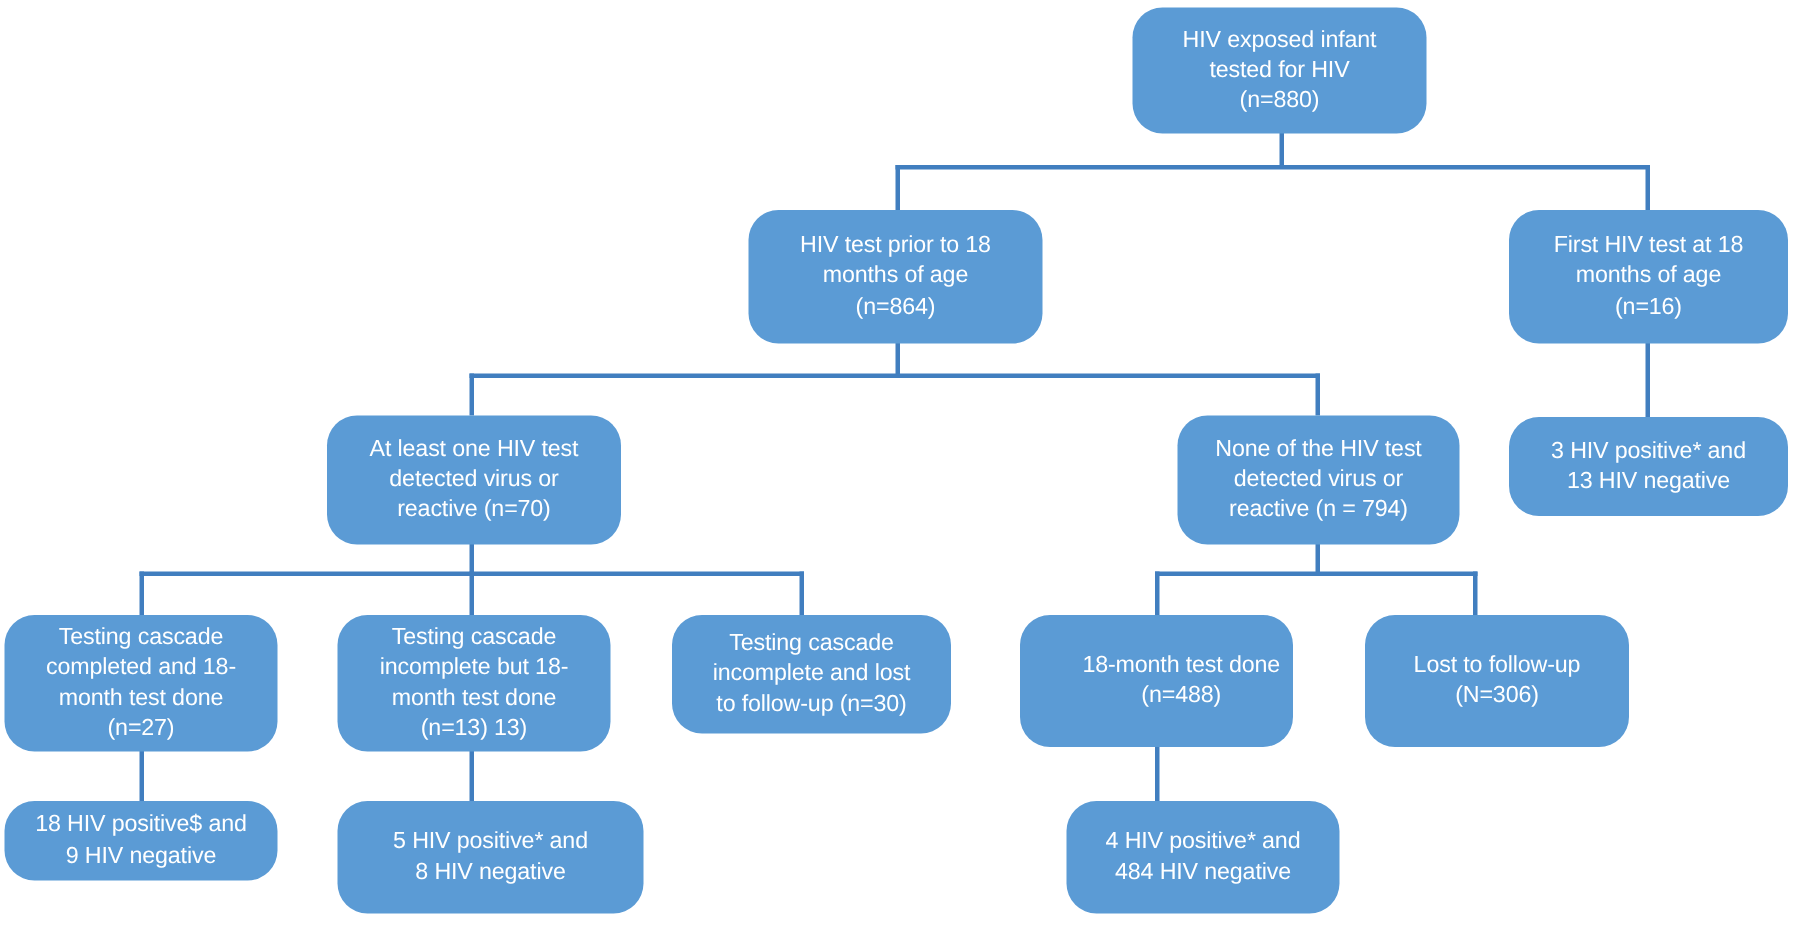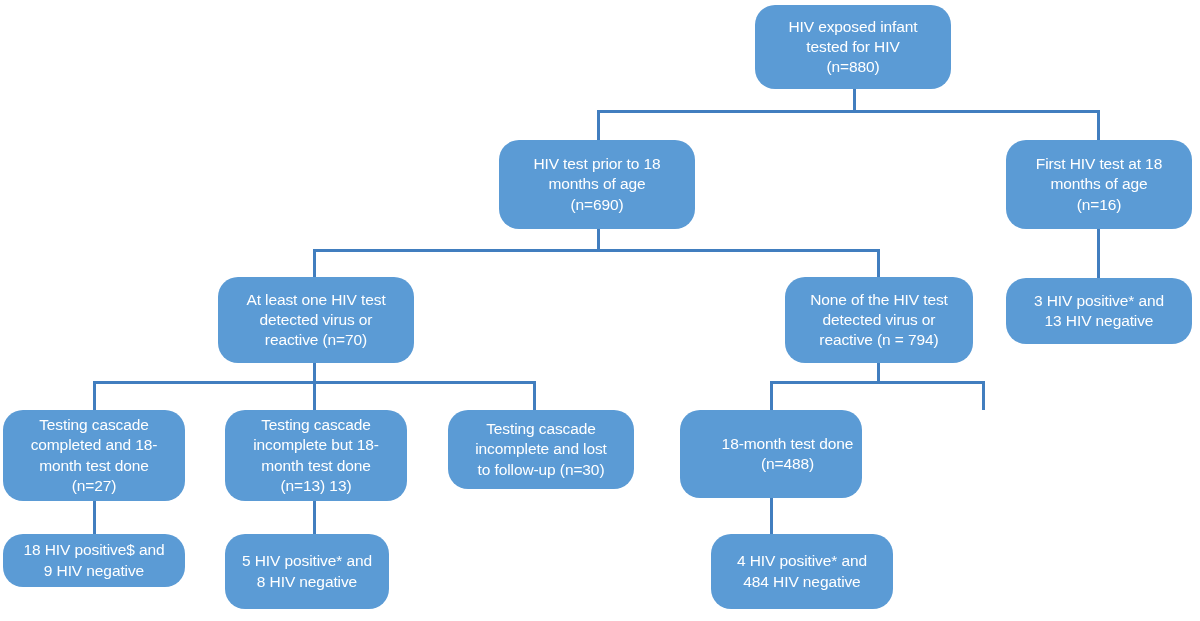--- a/index.html
+++ b/index.html
@@ -72,21 +72,21 @@
   <div class="connector conn-v" style="left:93px; top:500px; height:34px;"></div>
   <div class="connector conn-v" style="left:313px; top:500px; height:34px;"></div>
   <div class="connector conn-v" style="left:770px; top:498px; height:36px;"></div>
 
   <div class="node" style="left:755px; top:5px; width:196px; height:84px;">HIV exposed infant
 tested for HIV
 (n=880)</div>
 
   <div class="node" style="left:499px; top:140px; width:196px; height:89px;">HIV test prior to 18
 months of age
-(n=690)</div>
+(n=864)</div>
 
   <div class="node" style="left:1006px; top:140px; width:186px; height:89px;">First HIV test at 18
 months of age
 (n=16)</div>
 
   <div class="node" style="left:1006px; top:278px; width:186px; height:66px;">3 HIV positive* and
 13 HIV negative</div>
 
   <div class="node" style="left:218px; top:277px; width:196px; height:86px;">At least one HIV test
 detected virus or
@@ -106,23 +106,25 @@
 month test done
 (n=13) 13)</div>
 
   <div class="node" style="left:448px; top:410px; width:186px; height:79px;">Testing cascade
 incomplete and lost
 to follow-up (n=30)</div>
 
   <div class="node" style="left:680px; top:410px; width:182px; height:88px;padding-left:39px;">18-month test done
 (n=488)</div>
 
+  <div class="node" style="left:910px; top:410px; width:176px; height:88px;">Lost to follow-up
+(N=306)</div>
 
   <div class="node" style="left:3px; top:534px; width:182px; height:53px;">18 HIV positive$ and
 9 HIV negative</div>
 
-  <div class="node" style="left:225px; top:534px; width:164px; height:75px;">5 HIV positive* and
+  <div class="node" style="left:225px; top:534px; width:204px; height:75px;">5 HIV positive* and
 8 HIV negative</div>
 
   <div class="node" style="left:680px; top:534px; width:182px; height:75px;margin-left:31px;">4 HIV positive* and
 484 HIV negative</div>
 
 </div>
 
 </body></html>

